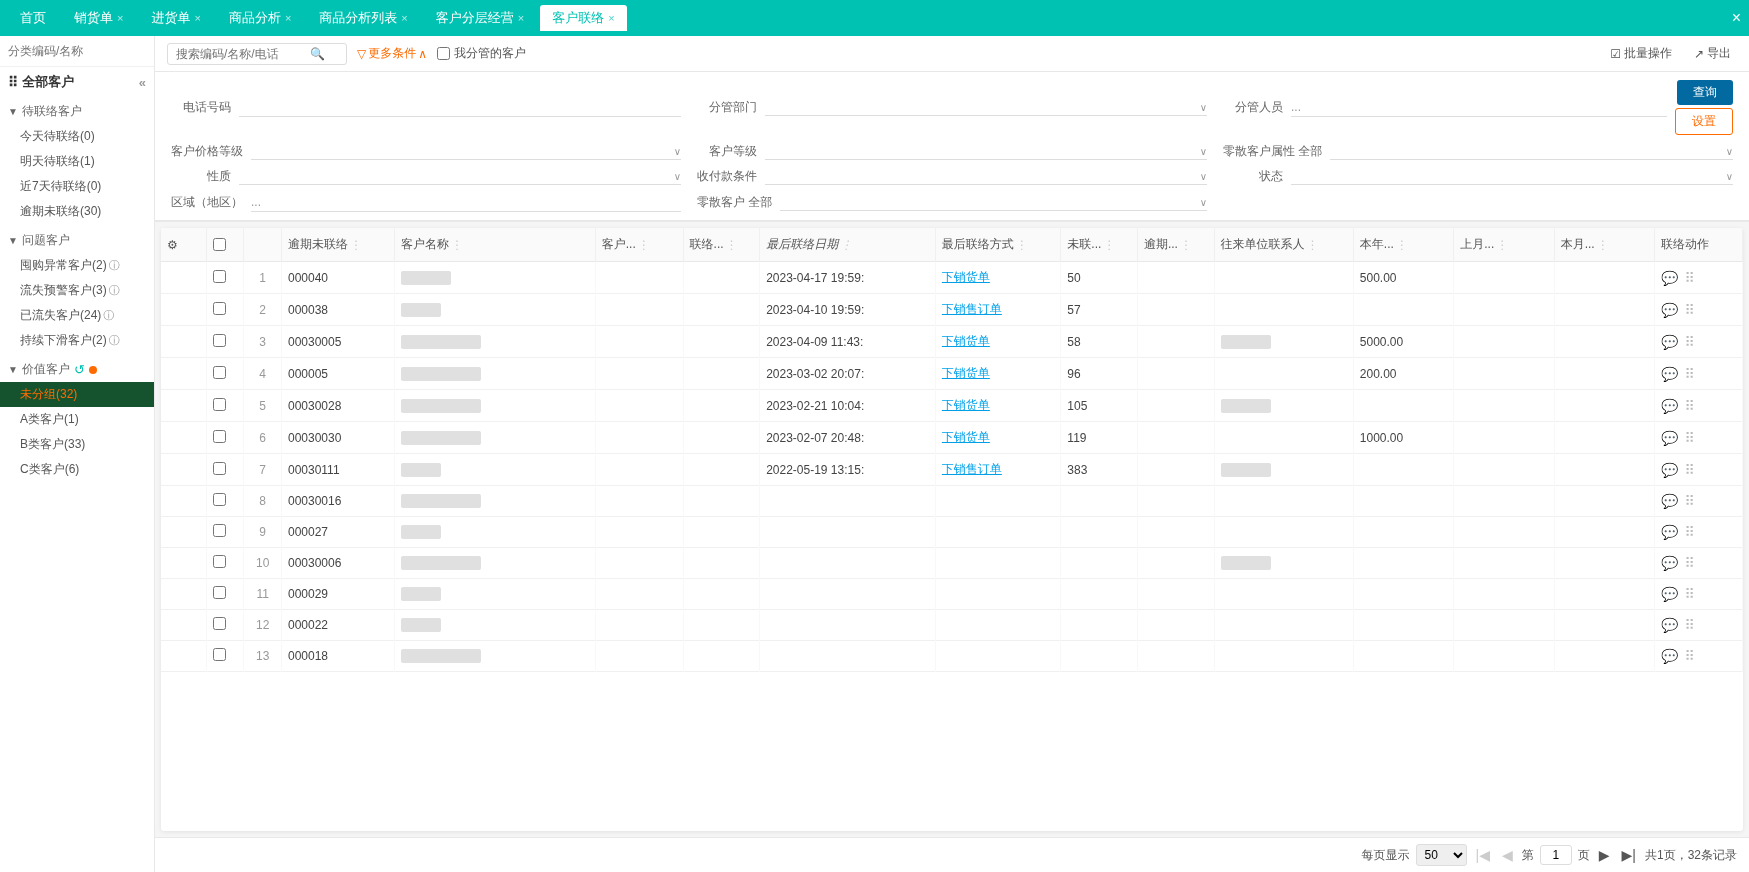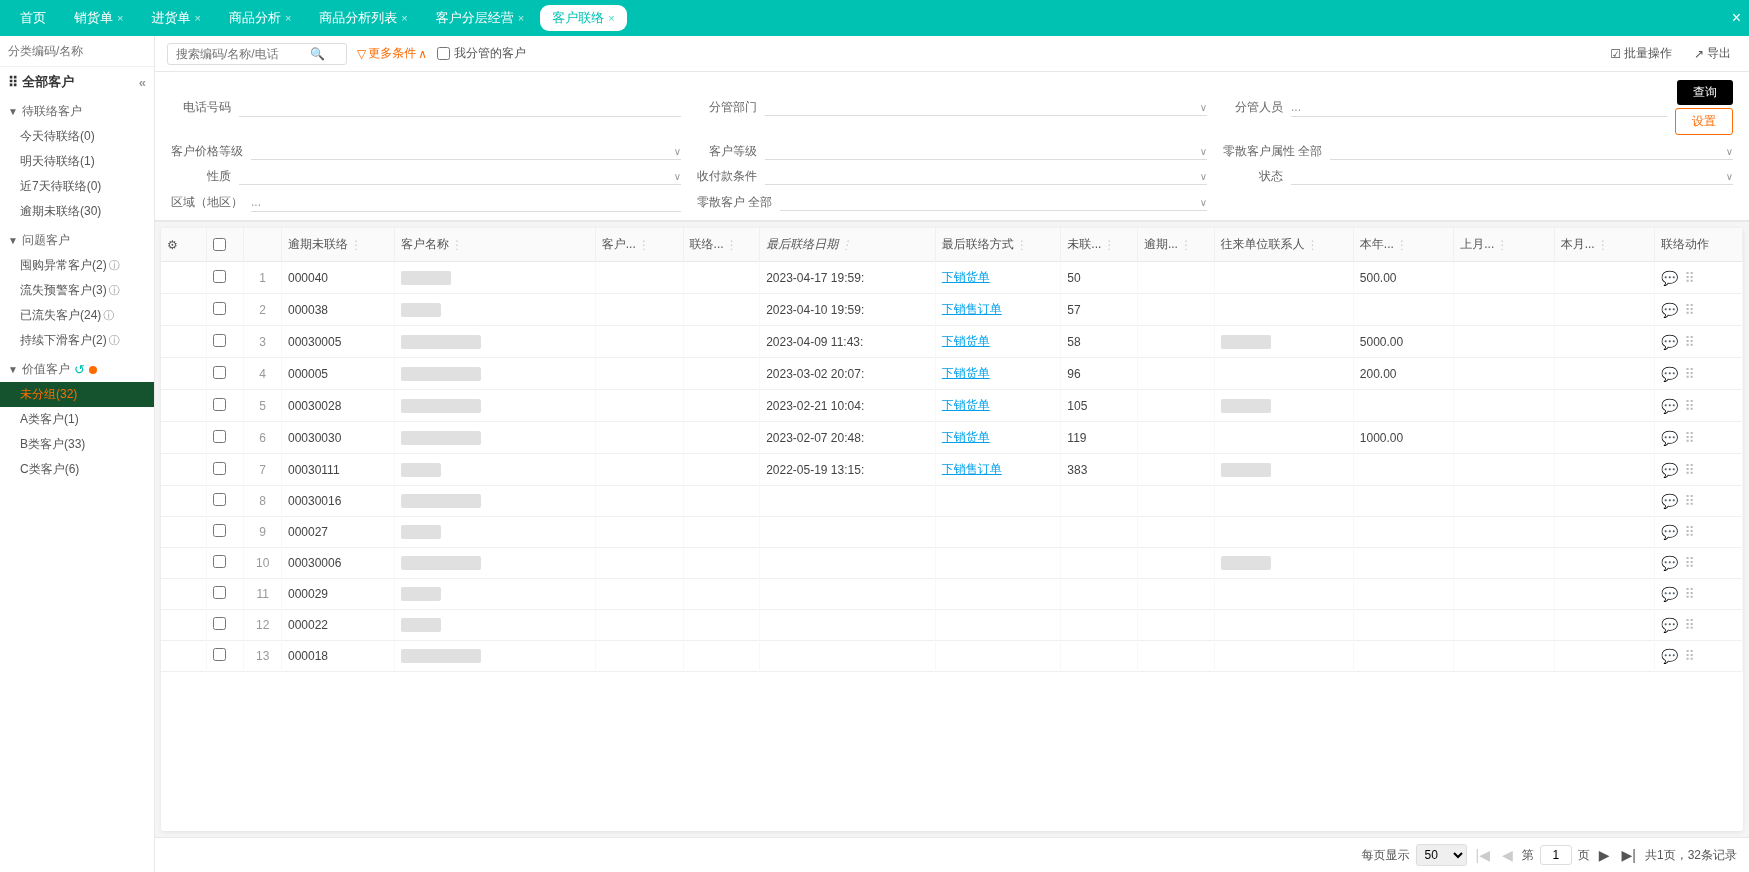--- a/index.html
+++ b/index.html
@@ -21,21 +21,20 @@
       border-radius: 3px 3px 0 0;
       font-size: 13px;
       display: flex;
       align-items: center;
       gap: 4px;
       white-space: nowrap;
     }
     .top-nav .nav-item.active {
       background: #fff;
       color: #00c2b2;
-      border-radius: 9px;
     }
     .top-nav .nav-item .close-x {
       font-size: 11px;
       opacity: 0.7;
     }
     .top-nav .spacer { flex: 1; }
     .top-nav .global-close {
       color: #fff;
       cursor: pointer;
       font-size: 16px;
@@ -192,21 +191,20 @@
       display: flex;
       align-items: center;
       gap: 8px;
     }
     .filter-label {
       color: #666;
       font-size: 12px;
       white-space: nowrap;
       min-width: 60px;
       text-align: right;
-      font-family: Liberation Serif, serif;
     }
     .filter-input {
       flex: 1;
       border: none;
       border-bottom: 1px solid #ddd;
       outline: none;
       font-size: 12px;
       padding: 2px 0;
       background: transparent;
     }
@@ -223,21 +221,21 @@
     .filter-select .placeholder { color: #999; font-size: 12px; }
     .filter-select .arrow { color: #999; font-size: 10px; }
     .filter-actions {
       display: flex;
       flex-direction: column;
       gap: 4px;
       justify-content: flex-end;
       align-items: flex-end;
     }
     .btn-query {
-      background: #000000;
+      background: #0369a1;
       color: #fff;
       border: none;
       border-radius: 3px;
       padding: 4px 16px;
       cursor: pointer;
       font-size: 12px;
     }
     .btn-reset {
       background: #fff;
       color: #ff6b00;

